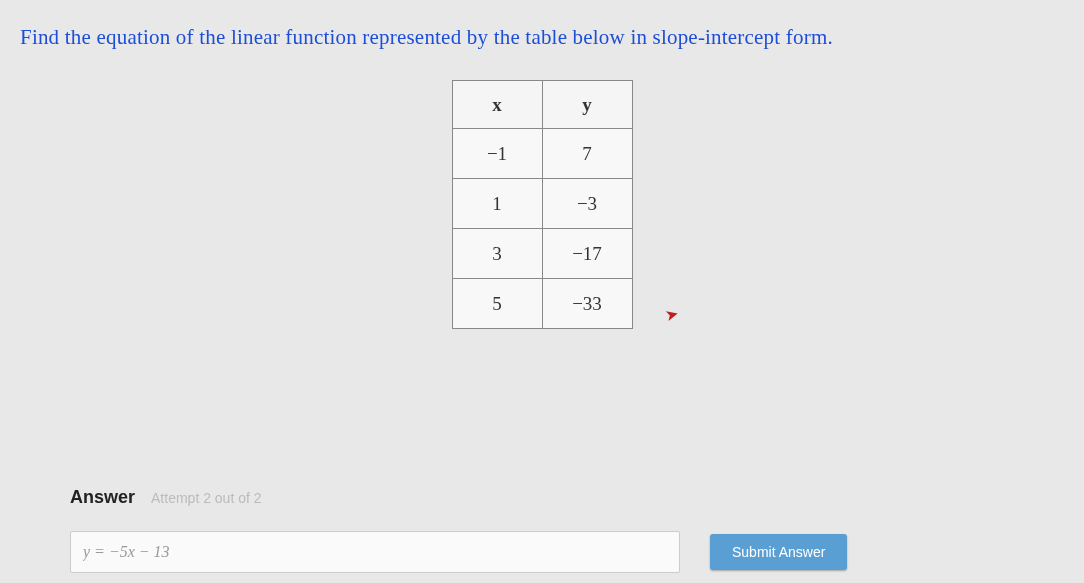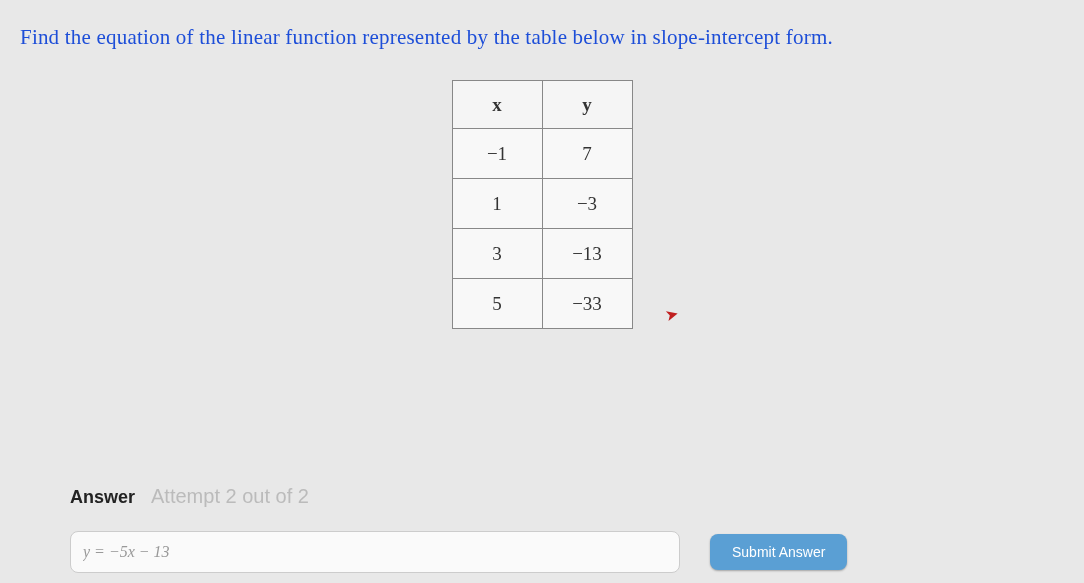--- a/index.html
+++ b/index.html
@@ -66,21 +66,21 @@
       bottom: 75px;
       left: 70px;
     }
     .answer-label {
       font-weight: bold;
       font-size: 18px;
       color: #222;
       font-family: Arial, sans-serif;
     }
     .attempt-text {
-      font-size: 20px;
+      font-size: 14px;
       color: #bbb;
       margin-left: 12px;
       font-family: Arial, sans-serif;
     }
     .bottom-row {
       position: absolute;
       bottom: 10px;
       left: 70px;
       right: 50px;
       display: flex;
@@ -90,32 +90,32 @@
     .answer-input {
       flex: 1;
       max-width: 610px;
       height: 42px;
       border: 1px solid #ccc;
       background: #fafafa;
       padding: 12px 12px;
       font-family: Georgia, serif;
       font-size: 16px;
       color: #999;
-      border-radius: 8px;
+      border-radius: 2px;
       font-style: italic;
     }
     .submit-btn {
       background: #5a9fd4;
       color: #fff;
       border: none;
       padding: 10px 22px;
       font-size: 14px;
       font-family: Arial, sans-serif;
       cursor: pointer;
-      border-radius: 8px;
+      border-radius: 3px;
       box-shadow: 0 1px 2px rgba(0,0,0,0.3);
     }
   </style>
 </head>
 <body>
 
 <div class="prompt">Find the equation of the linear function represented by the table below in slope-intercept form.</div>
 
 <div class="table-container">
   <table>
@@ -129,21 +129,21 @@
       <tr>
         <td>−1</td>
         <td>7</td>
       </tr>
       <tr>
         <td>1</td>
         <td>−3</td>
       </tr>
       <tr>
         <td>3</td>
-        <td>−13</td>
+        <td>−17</td>
       </tr>
       <tr>
         <td>5</td>
         <td>−33</td>
       </tr>
     </tbody>
   </table>
 </div>
 
 <div class="cursor">➤</div>

